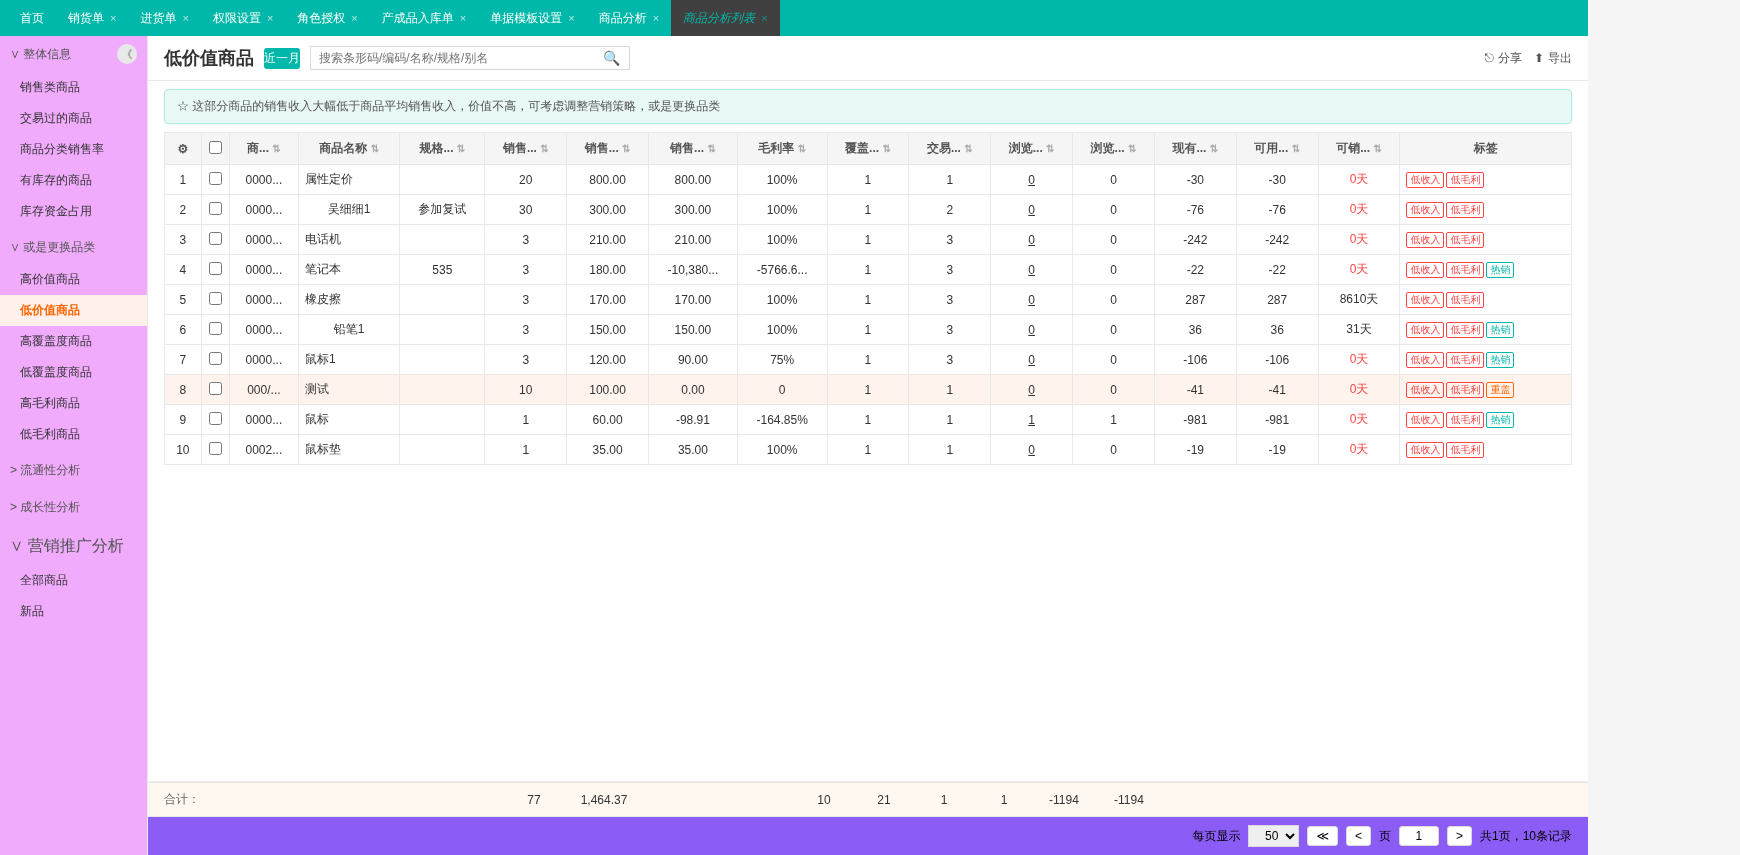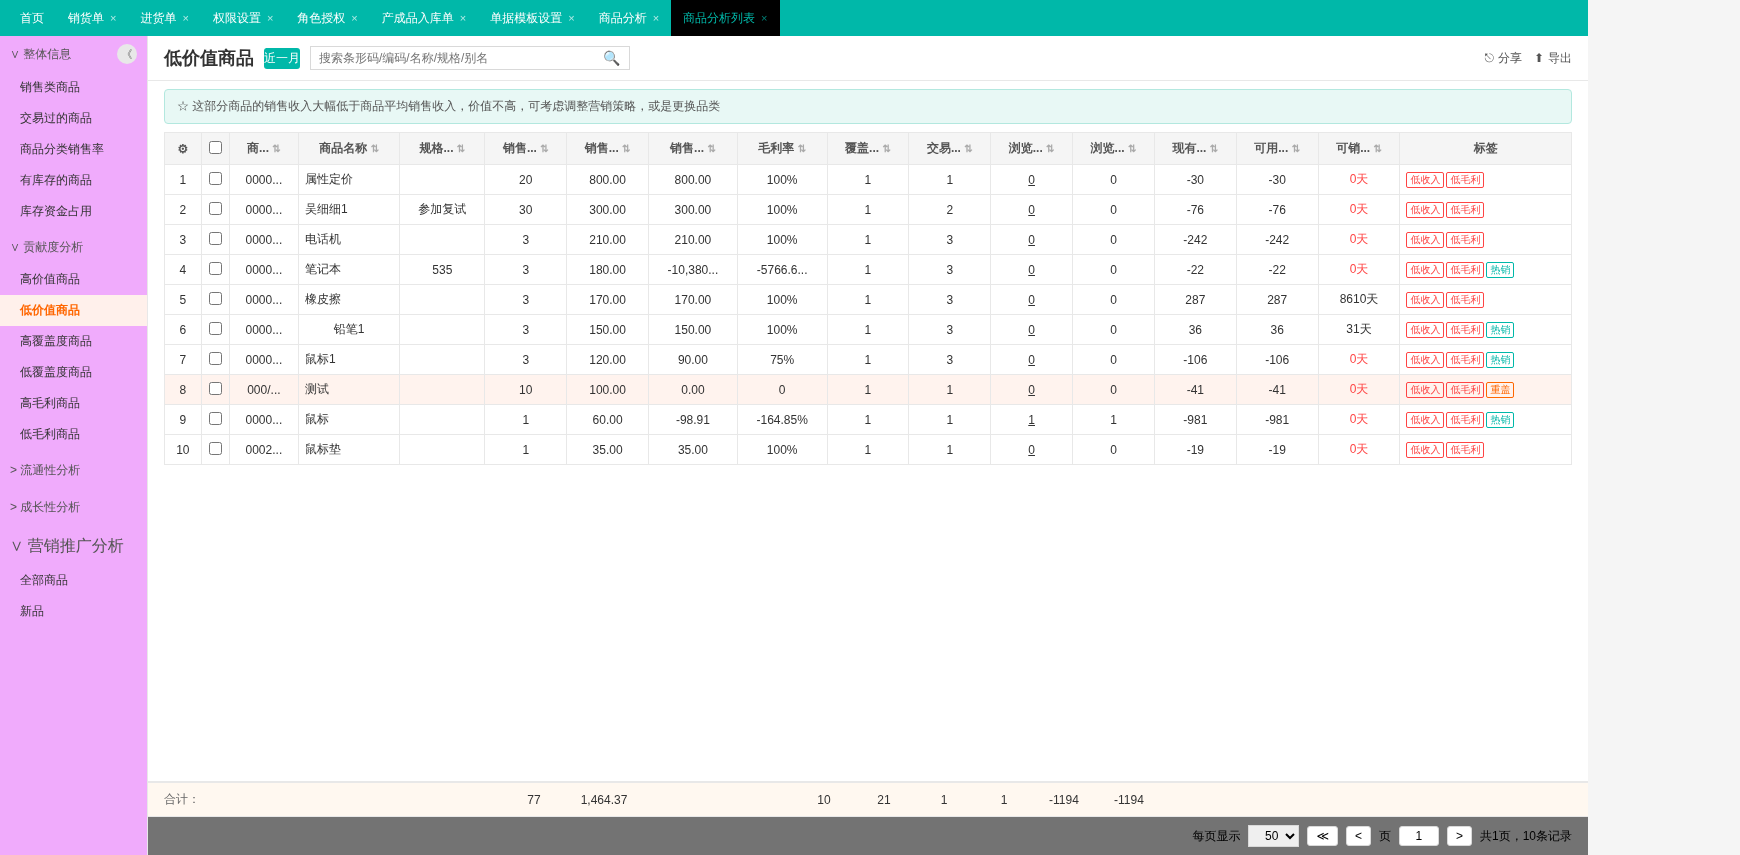--- a/index.html
+++ b/index.html
@@ -18,21 +18,21 @@
     .nav-item {
       padding: 0 12px;
       height: 36px;
       display: flex;
       align-items: center;
       cursor: pointer;
       white-space: nowrap;
       font-size: 13px;
       color: #fff;
     }
-    .nav-item.active { background: #000000; color: #00b8a9; }
+    .nav-item.active { background: #404040; color: #00b8a9; font-style: italic; }
     .nav-item .close-x { margin-left: 6px; font-size: 11px; opacity: 0.7; }
 
     
     .main-layout {
       display: flex;
       height: calc(855px - 36px);
     }
 
     
     .sidebar {
@@ -195,21 +195,21 @@
     .footer-label { color: #666; min-width: 60px; }
 
     
     .pagination-bar {
       border-top: 1px solid #e8e8e8;
       display: flex;
       align-items: center;
       justify-content: flex-end;
       padding: 8px 16px;
       gap: 8px;
-      background: #737373;
+      background: #8b5cf6;
     }
     .page-size-select {
       border: 1px solid #d9d9d9;
       border-radius: 0;
       padding: 2px 4px;
       font-size: 12px;
       text-align: right;
     }
     .page-nav-btn {
       border: 1px solid #d9d9d9;
@@ -297,21 +297,21 @@
       <div style="display:flex; align-items:center; padding:8px 10px; font-size:12px; color:#555;">
         <span>∨ 整体信息</span>
         <button class="collapse-btn">《</button>
       </div>
       <div class="sidebar-item">销售类商品</div>
       <div class="sidebar-item">交易过的商品</div>
       <div class="sidebar-item">商品分类销售率</div>
       <div class="sidebar-item">有库存的商品</div>
       <div class="sidebar-item">库存资金占用</div>
 
-      <div style="padding:8px 10px; font-size:12px; color:#555; margin-top:4px;">∨ 贡献度分析</div>
+      <div style="padding:8px 10px; font-size:12px; color:#555; margin-top:4px;">∨ 或是更换品类</div>
       <div class="sidebar-item">高价值商品</div>
       <div class="sidebar-item active">低价值商品</div>
       <div class="sidebar-item">高覆盖度商品</div>
       <div class="sidebar-item">低覆盖度商品</div>
       <div class="sidebar-item">高毛利商品</div>
       <div class="sidebar-item">低毛利商品</div>
 
       <div style="padding:8px 10px; font-size:12px; color:#555; margin-top:4px;">&gt; 流通性分析</div>
       <div style="padding:8px 10px; font-size:12px; color:#555; margin-top:4px;">&gt; 成长性分析</div>
 
@@ -385,21 +385,21 @@
     <td>0</td>
     <td>-30</td>
     <td>-30</td>
     <td class="days-red">0天</td>
     <td style="text-align:left;"><span class="tag-badge">低收入</span><span class="tag-badge">低毛利</span></td>
   </tr>
               <tr>
     <td>2</td>
     <td class="checkbox-cell"><input type="checkbox" style=""></td>
     <td>0000...</td>
-    <td style="text-align:left;">吴细细1</td>
+    <td style="text-align:center;">吴细细1</td>
     <td>参加复试</td>
     <td>30</td>
     <td>300.00</td>
     <td>300.00</td>
     <td>100%</td>
     <td>1</td>
     <td>2</td>
     <td><span class="underline">0</span></td>
     <td>0</td>
     <td>-76</td>

